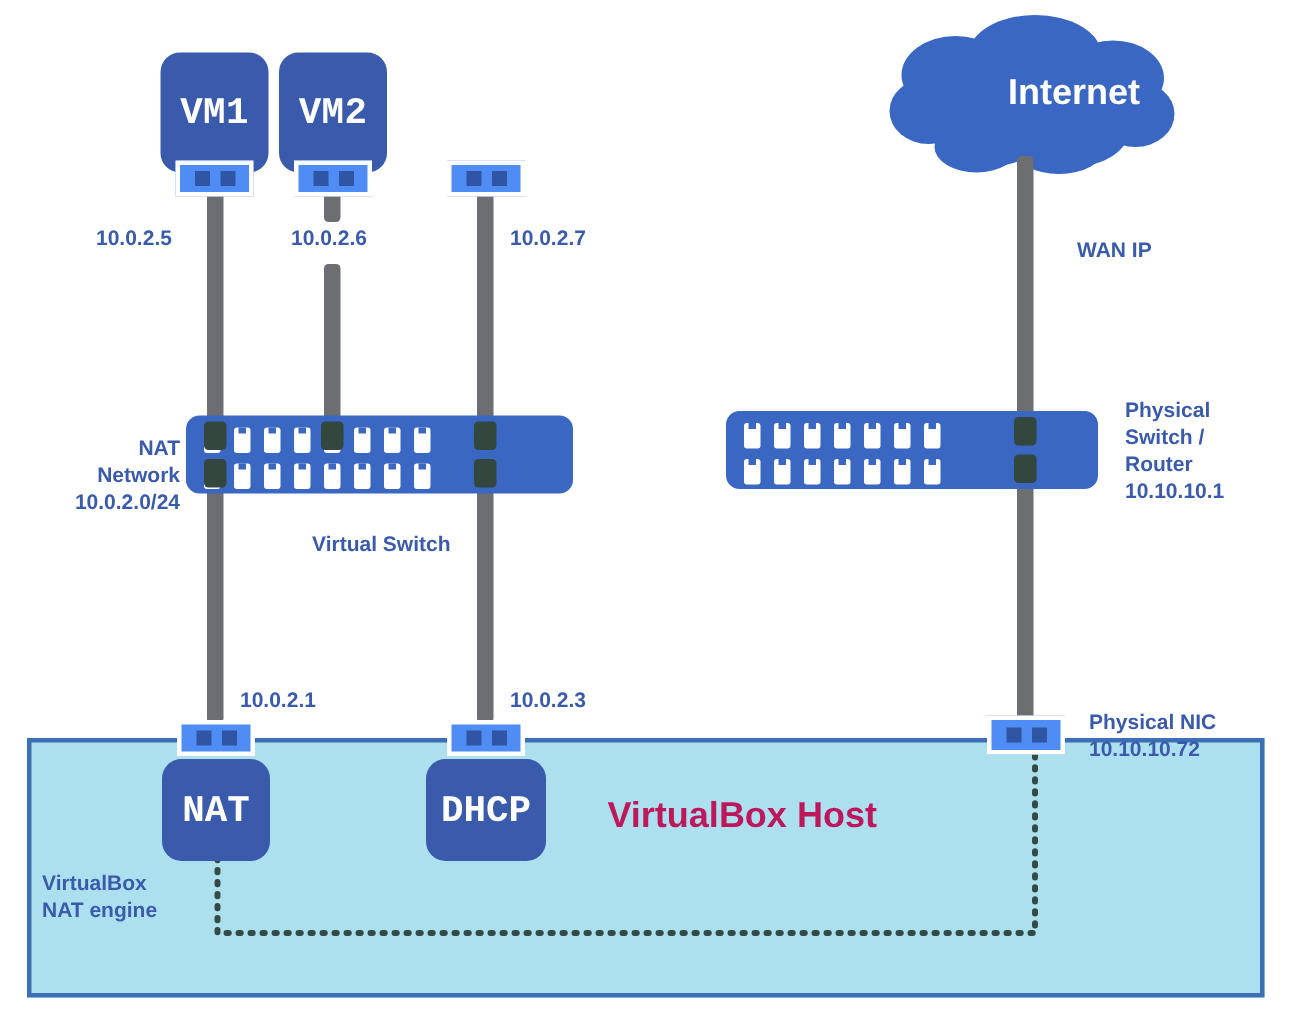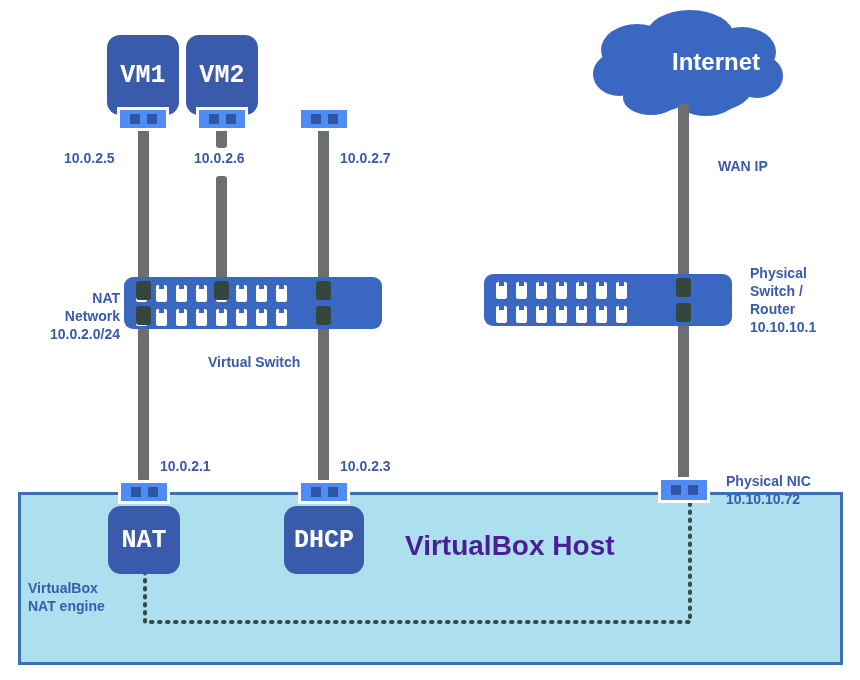--- a/index.html
+++ b/index.html
@@ -126,23 +126,23 @@
 
   
   .hostbox {
     position: absolute;
     background: #ace0ef;
     border: 3px solid #3d6fb4;
     box-sizing: border-box;
   }
   .hostlabel {
     position: absolute;
-    color: #4c1d95;
-    font-weight: bold;
-    font-size: 28px;
+    color: #be185d;
+    font-weight: bold;
+    font-size: 24px;
   }
 
   
   .cloud-wrap { position: absolute; }
   .cloud-text {
     position: absolute;
     width: 100%;
     text-align: center;
     color: #ffffff;
     font-weight: bold;

